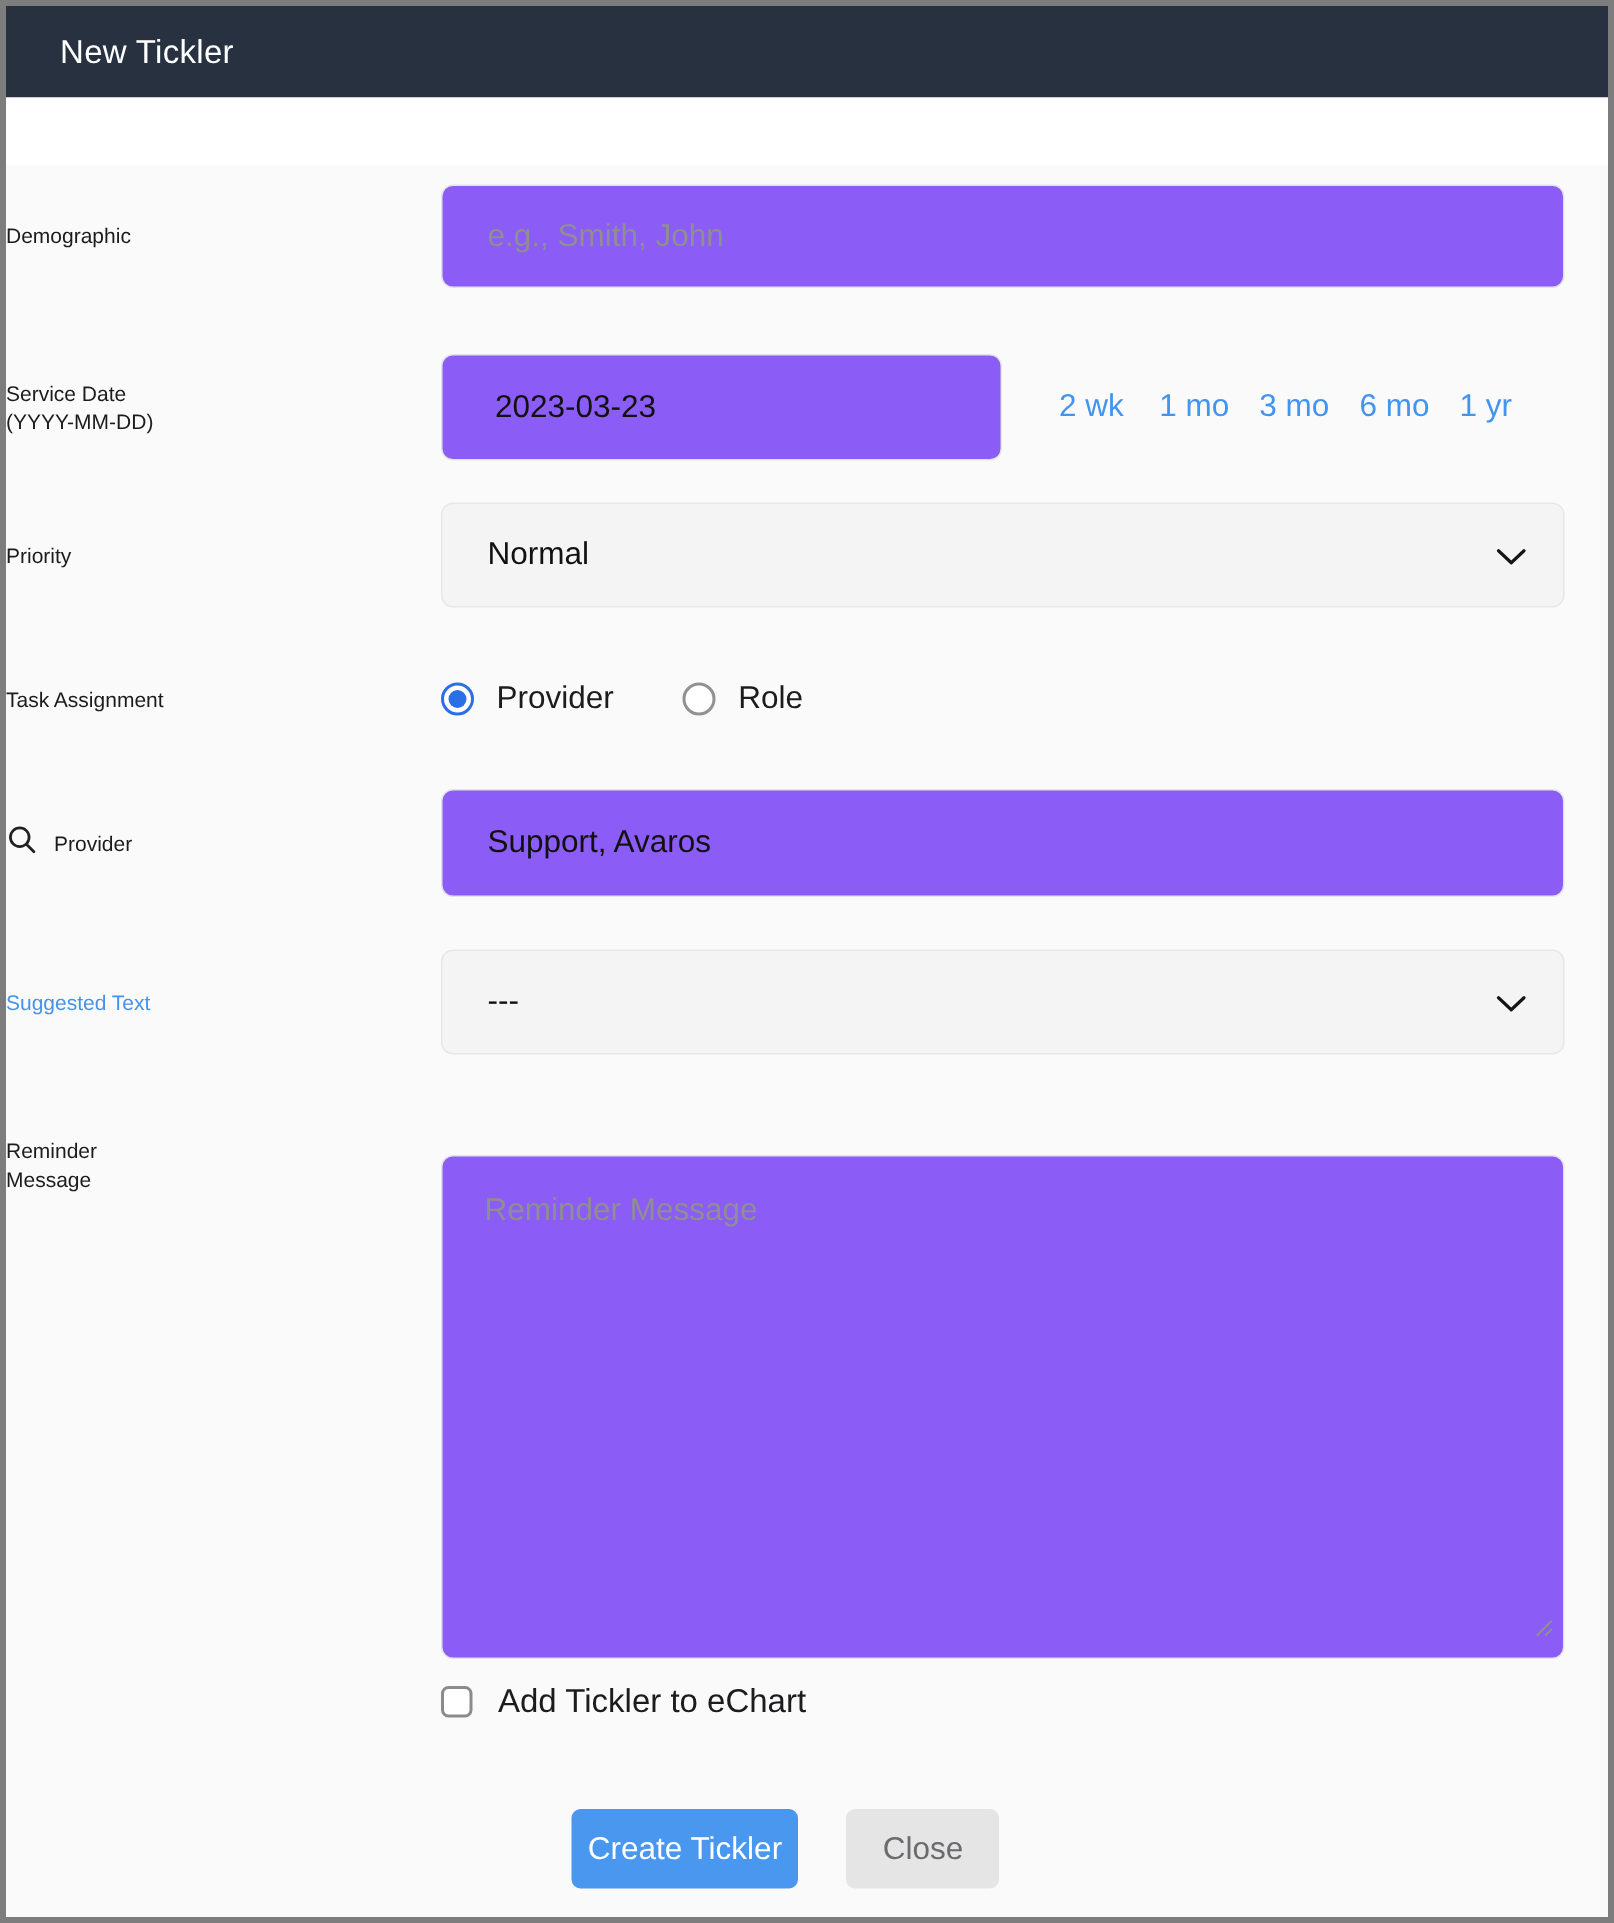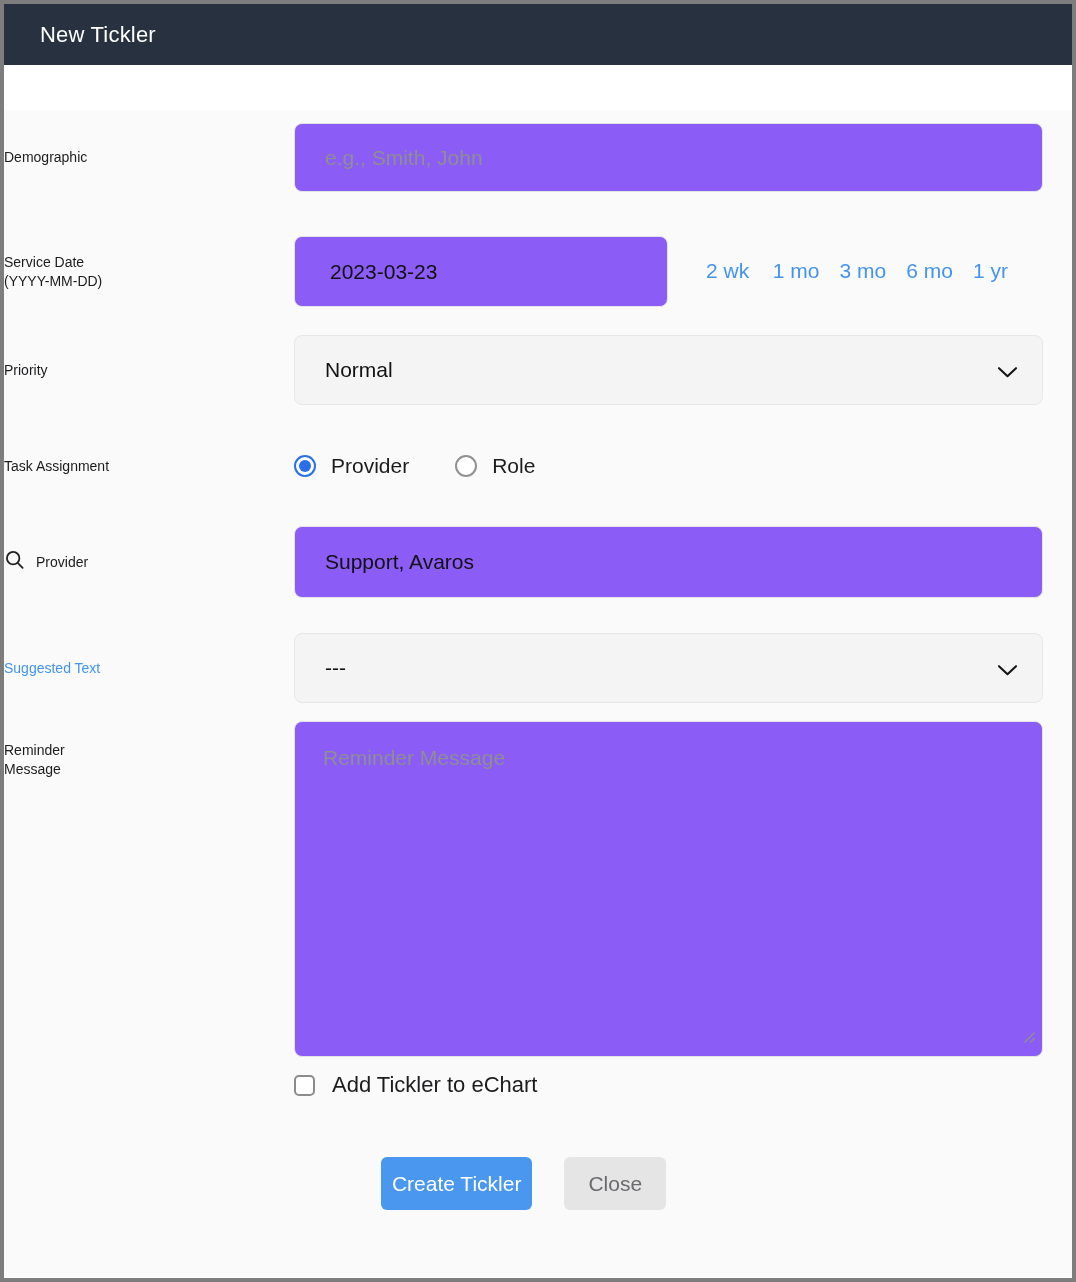--- a/index.html
+++ b/index.html
@@ -88,21 +88,21 @@
   .radio.checked { border-color:#2b6fe8; }
   .radio.checked::after {
     content:""; position:absolute; inset:3px; border-radius:50%; background:#2b6fe8;
   }
   .radio-label { font-size:21px; color:#1c1c1e; }
   
   .label-inline { display:inline-flex; align-items:center; gap:10px; }
   
   .link-label { color:#4394ee; }
   
-  .ta-wrap { position:relative; }
+  .ta-wrap { position:relative;margin-top:32px; }
   textarea.tb {
     height:336px; resize:none;
     padding:22px 28px;
     line-height:1.3;
     display:block;
   }
   .resize-grip { position:absolute; right:7px; bottom:9px; }
   .row-reminder { align-items:flex-start; }
   .row-reminder .label-col { margin-top:20px; }
   
@@ -116,21 +116,21 @@
   .btn-row { display:flex; justify-content:center; gap:32px; margin:0; }
   .btn {
     height:53px; border:none; border-radius:6px;
     font-family:"Liberation Sans","DejaVu Sans",sans-serif;
     font-size:21px; cursor:pointer;
   }
   .btn-primary { background:#4a97ef; color:#fff; padding:0 11px; }
   .btn-secondary { background:#e5e5e6; color:#6b6b6e; padding:0 24px; }
   
   .m44{margin-bottom:44px}.m28{margin-bottom:28px}.m49{margin-bottom:49px}
-  .m48{margin-bottom:48px}.m35{margin-bottom:35px}.m34{margin-bottom:18px}
+  .m48{margin-bottom:48px}.m35{margin-bottom:35px}.m34{margin-bottom:35px}
   .m15{margin-bottom:15px}.m59{margin-bottom:59px}
 </style>
 </head>
 <body>
 
 <div class="frame">
 
   <header class="modal-header">
     <div class="modal-title">New Tickler</div>
   </header>

